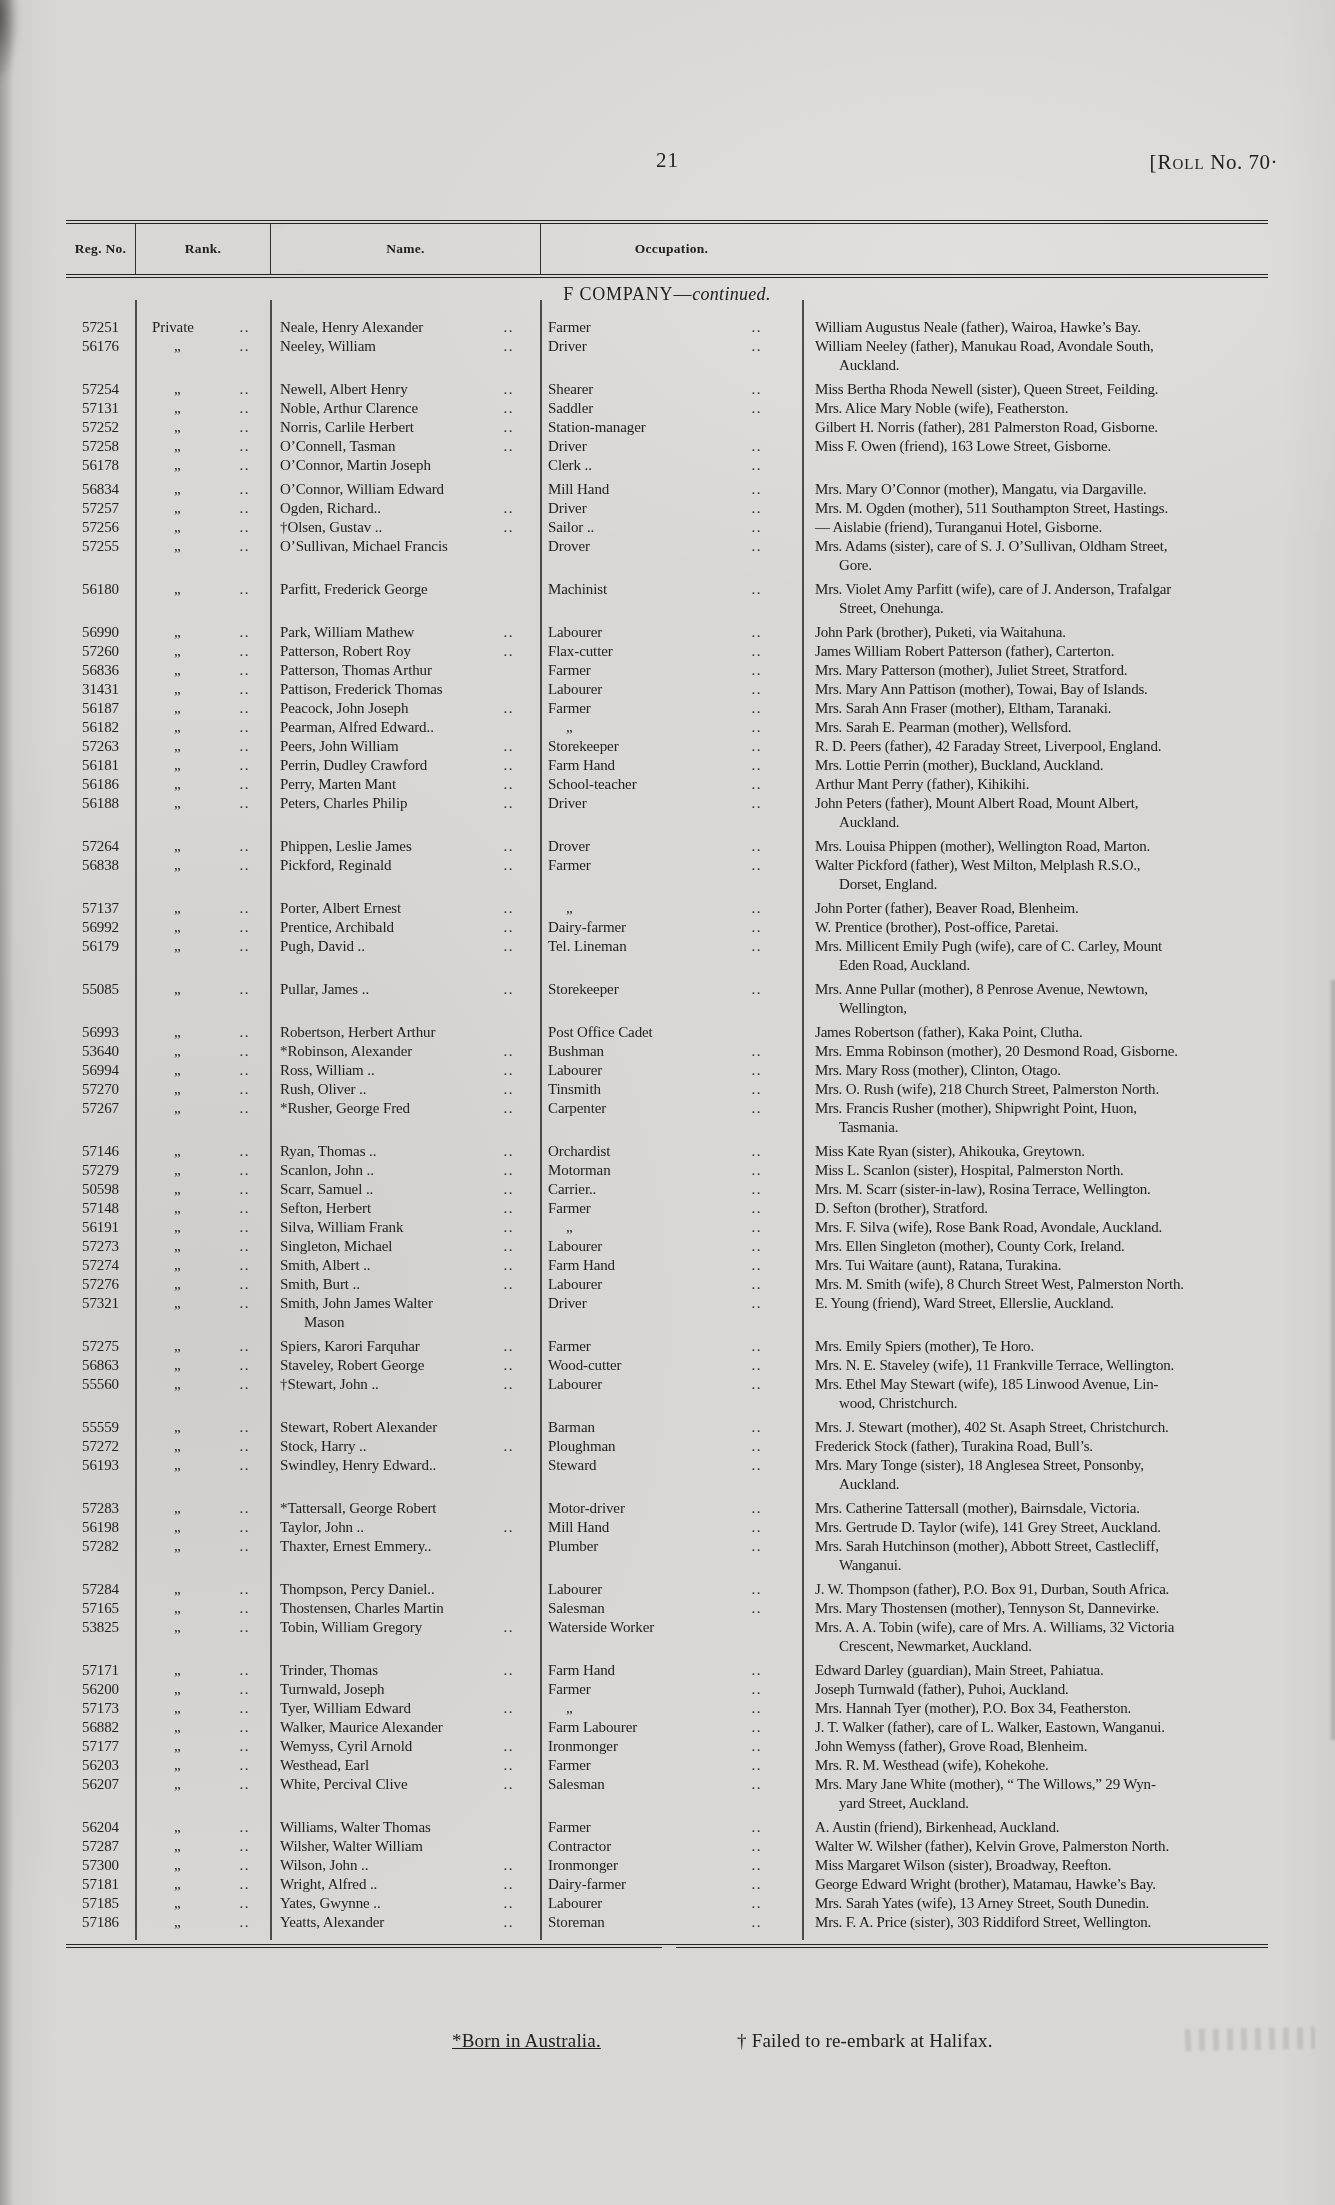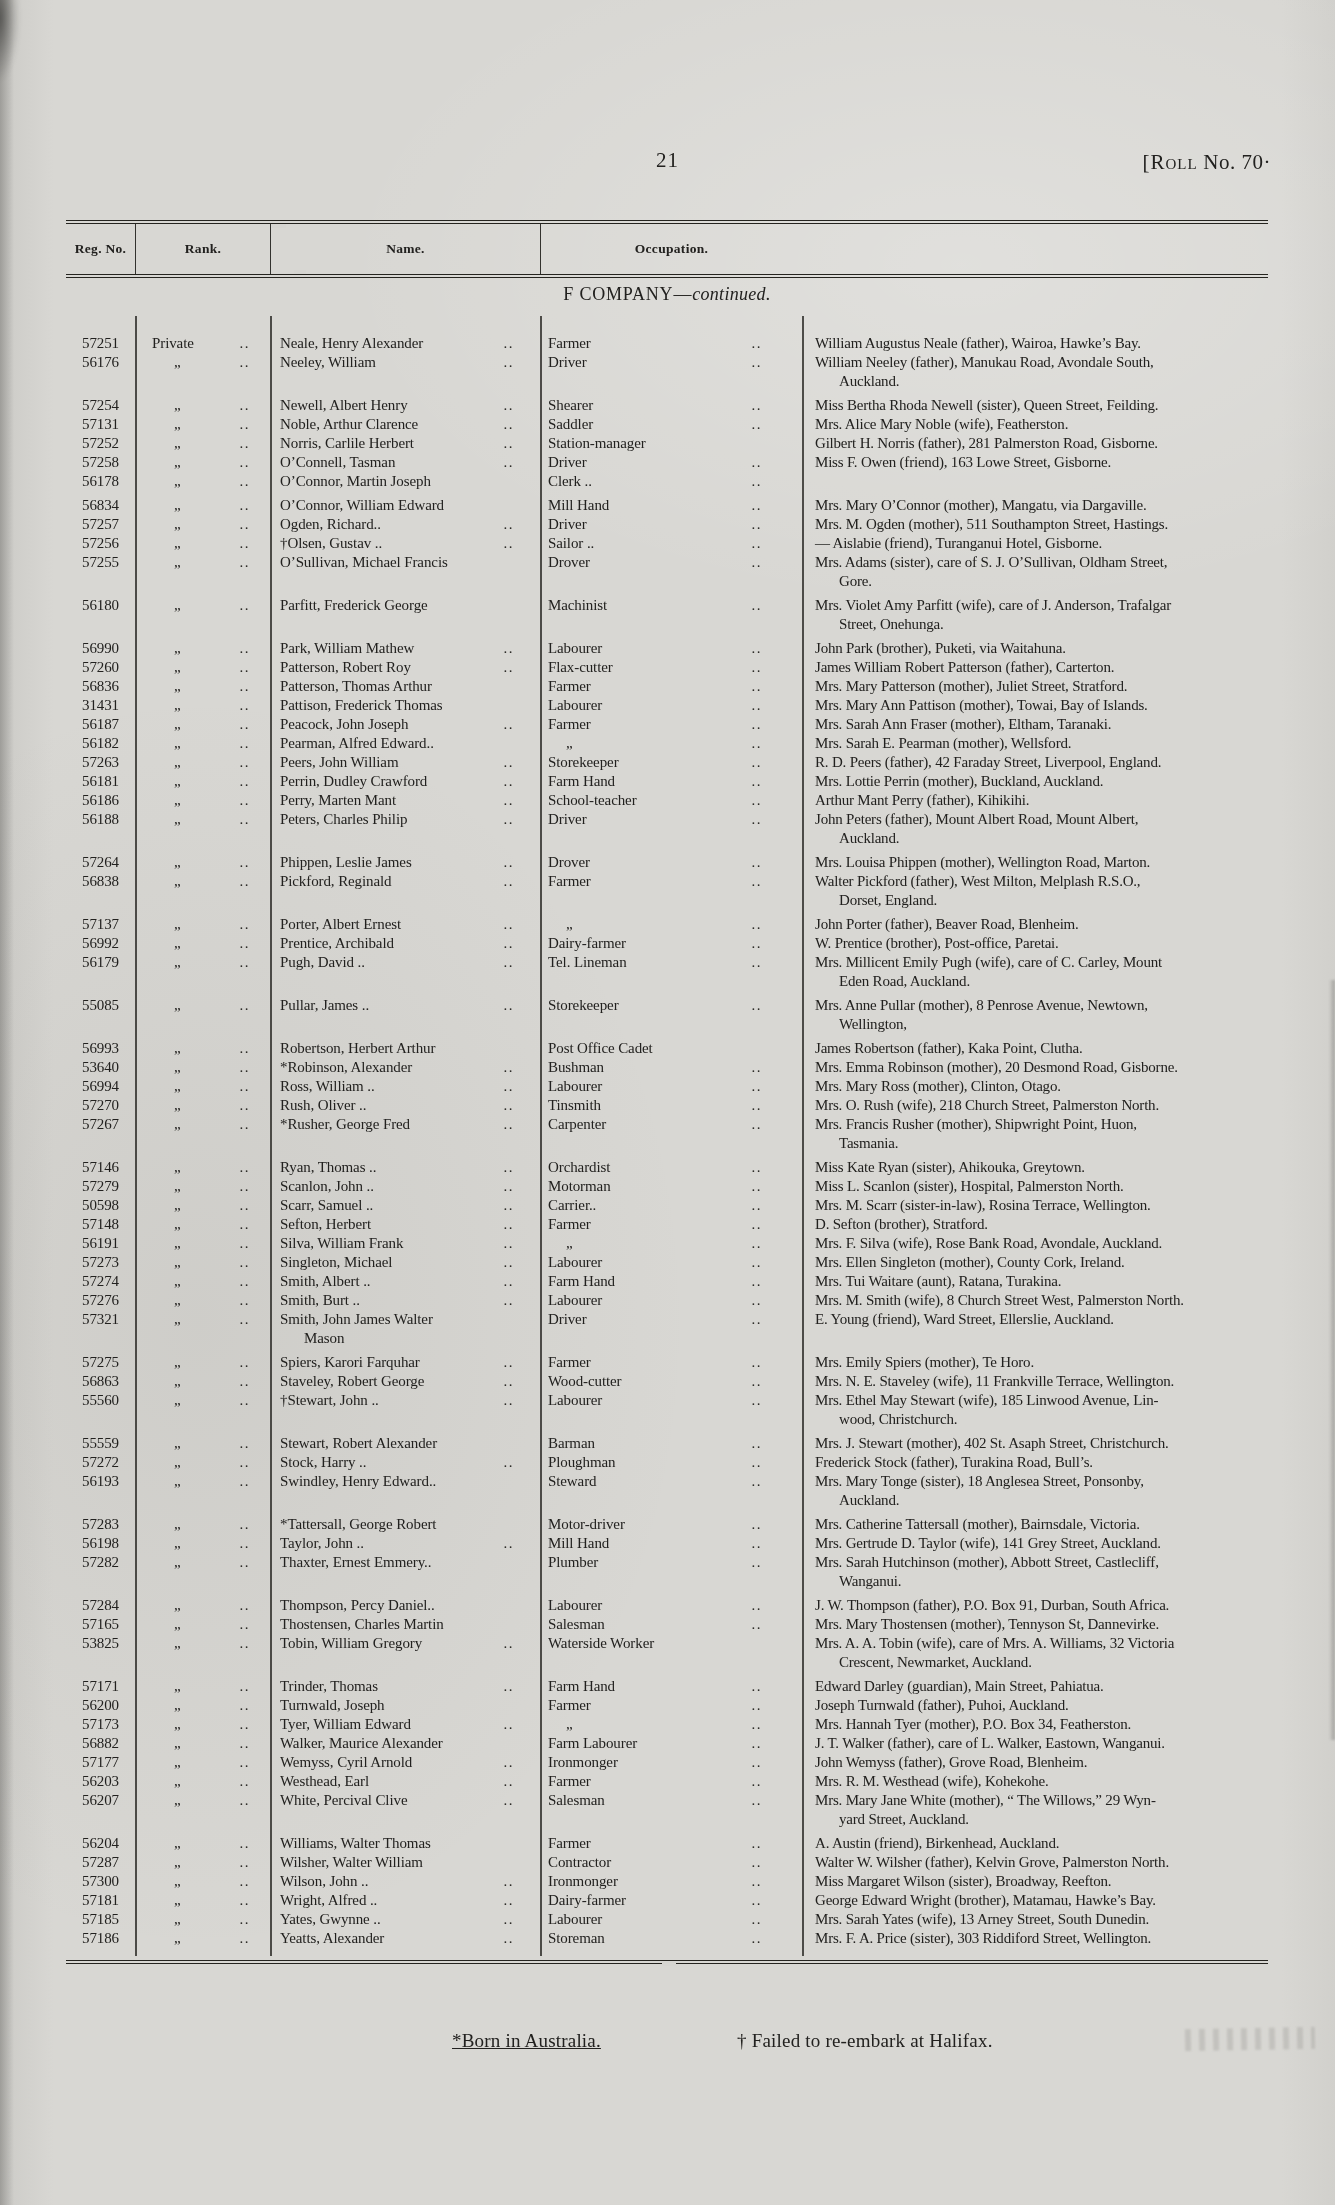--- a/index.html
+++ b/index.html
@@ -21,35 +21,35 @@
     filter:blur(2px);pointer-events:none;}
   .edge-right{position:absolute;right:0;top:980px;width:6px;height:760px;
     background:linear-gradient(90deg,rgba(40,40,38,0),rgba(40,40,38,0.28));
     filter:blur(1px);pointer-events:none;}
   .ghost-marks{position:absolute;left:1185px;top:2028px;width:130px;height:22px;
     background:repeating-linear-gradient(90deg,rgba(90,88,82,0.16) 0 6px,rgba(90,88,82,0) 6px 14px);
     filter:blur(1px);transform:rotate(-1deg);pointer-events:none;}
 
   .page-number{position:absolute;left:0;right:0;top:148px;text-align:center;
     font-size:21px;letter-spacing:1px;}
-  .roll-label{position:absolute;right:64px;top:150px;font-size:21px;letter-spacing:0.5px;white-space:nowrap;}
+  .roll-label{position:absolute;right:57px;top:150px;font-size:21px;letter-spacing:0.5px;white-space:nowrap;}
   .roll-caps{font-variant:small-caps;letter-spacing:1px;}
 
   .rolltable{position:absolute;left:66px;top:220px;width:1202px;}
   .thead{position:relative;height:50px;display:grid;grid-template-columns:69px 135px 270px 262px 1fr;
     border-top:4px double #25241f;border-bottom:4px double #25241f;}
   .th{display:flex;align-items:center;justify-content:center;font-size:13.5px;font-weight:bold;
     letter-spacing:0.3px;text-align:center;}
   .th + .th{border-left:1.5px solid #33322e;}
   .rule-break{position:absolute;height:4px;background:#d6d5d1;pointer-events:none;}
 
   .section-title{margin-top:6px;height:22px;text-align:center;font-size:18px;letter-spacing:0.8px;white-space:nowrap;}
   .section-title i{letter-spacing:0.3px;}
 
-  .tbody{position:relative;margin-top:28px;}
+  .tbody{position:relative;margin-top:12px;}
   .collines{position:absolute;top:-18px;height:calc(100% + 26px);width:1.5px;
     background:rgba(45,44,40,0.82);pointer-events:none;}
   .cl1{left:69px;} .cl2{left:204px;} .cl3{left:474px;} .cl4{left:736px;}
 
   .row{display:grid;grid-template-columns:69px 135px 270px 262px 1fr;
     font-size:15px;line-height:19px;letter-spacing:-0.1px;white-space:nowrap;}
   .row.gap{margin-bottom:5px;}
   .cell{overflow:visible;}
   .reg{text-align:center;}
   .rank-cell{display:flex;justify-content:space-between;padding:0 20px 0 17px;}

